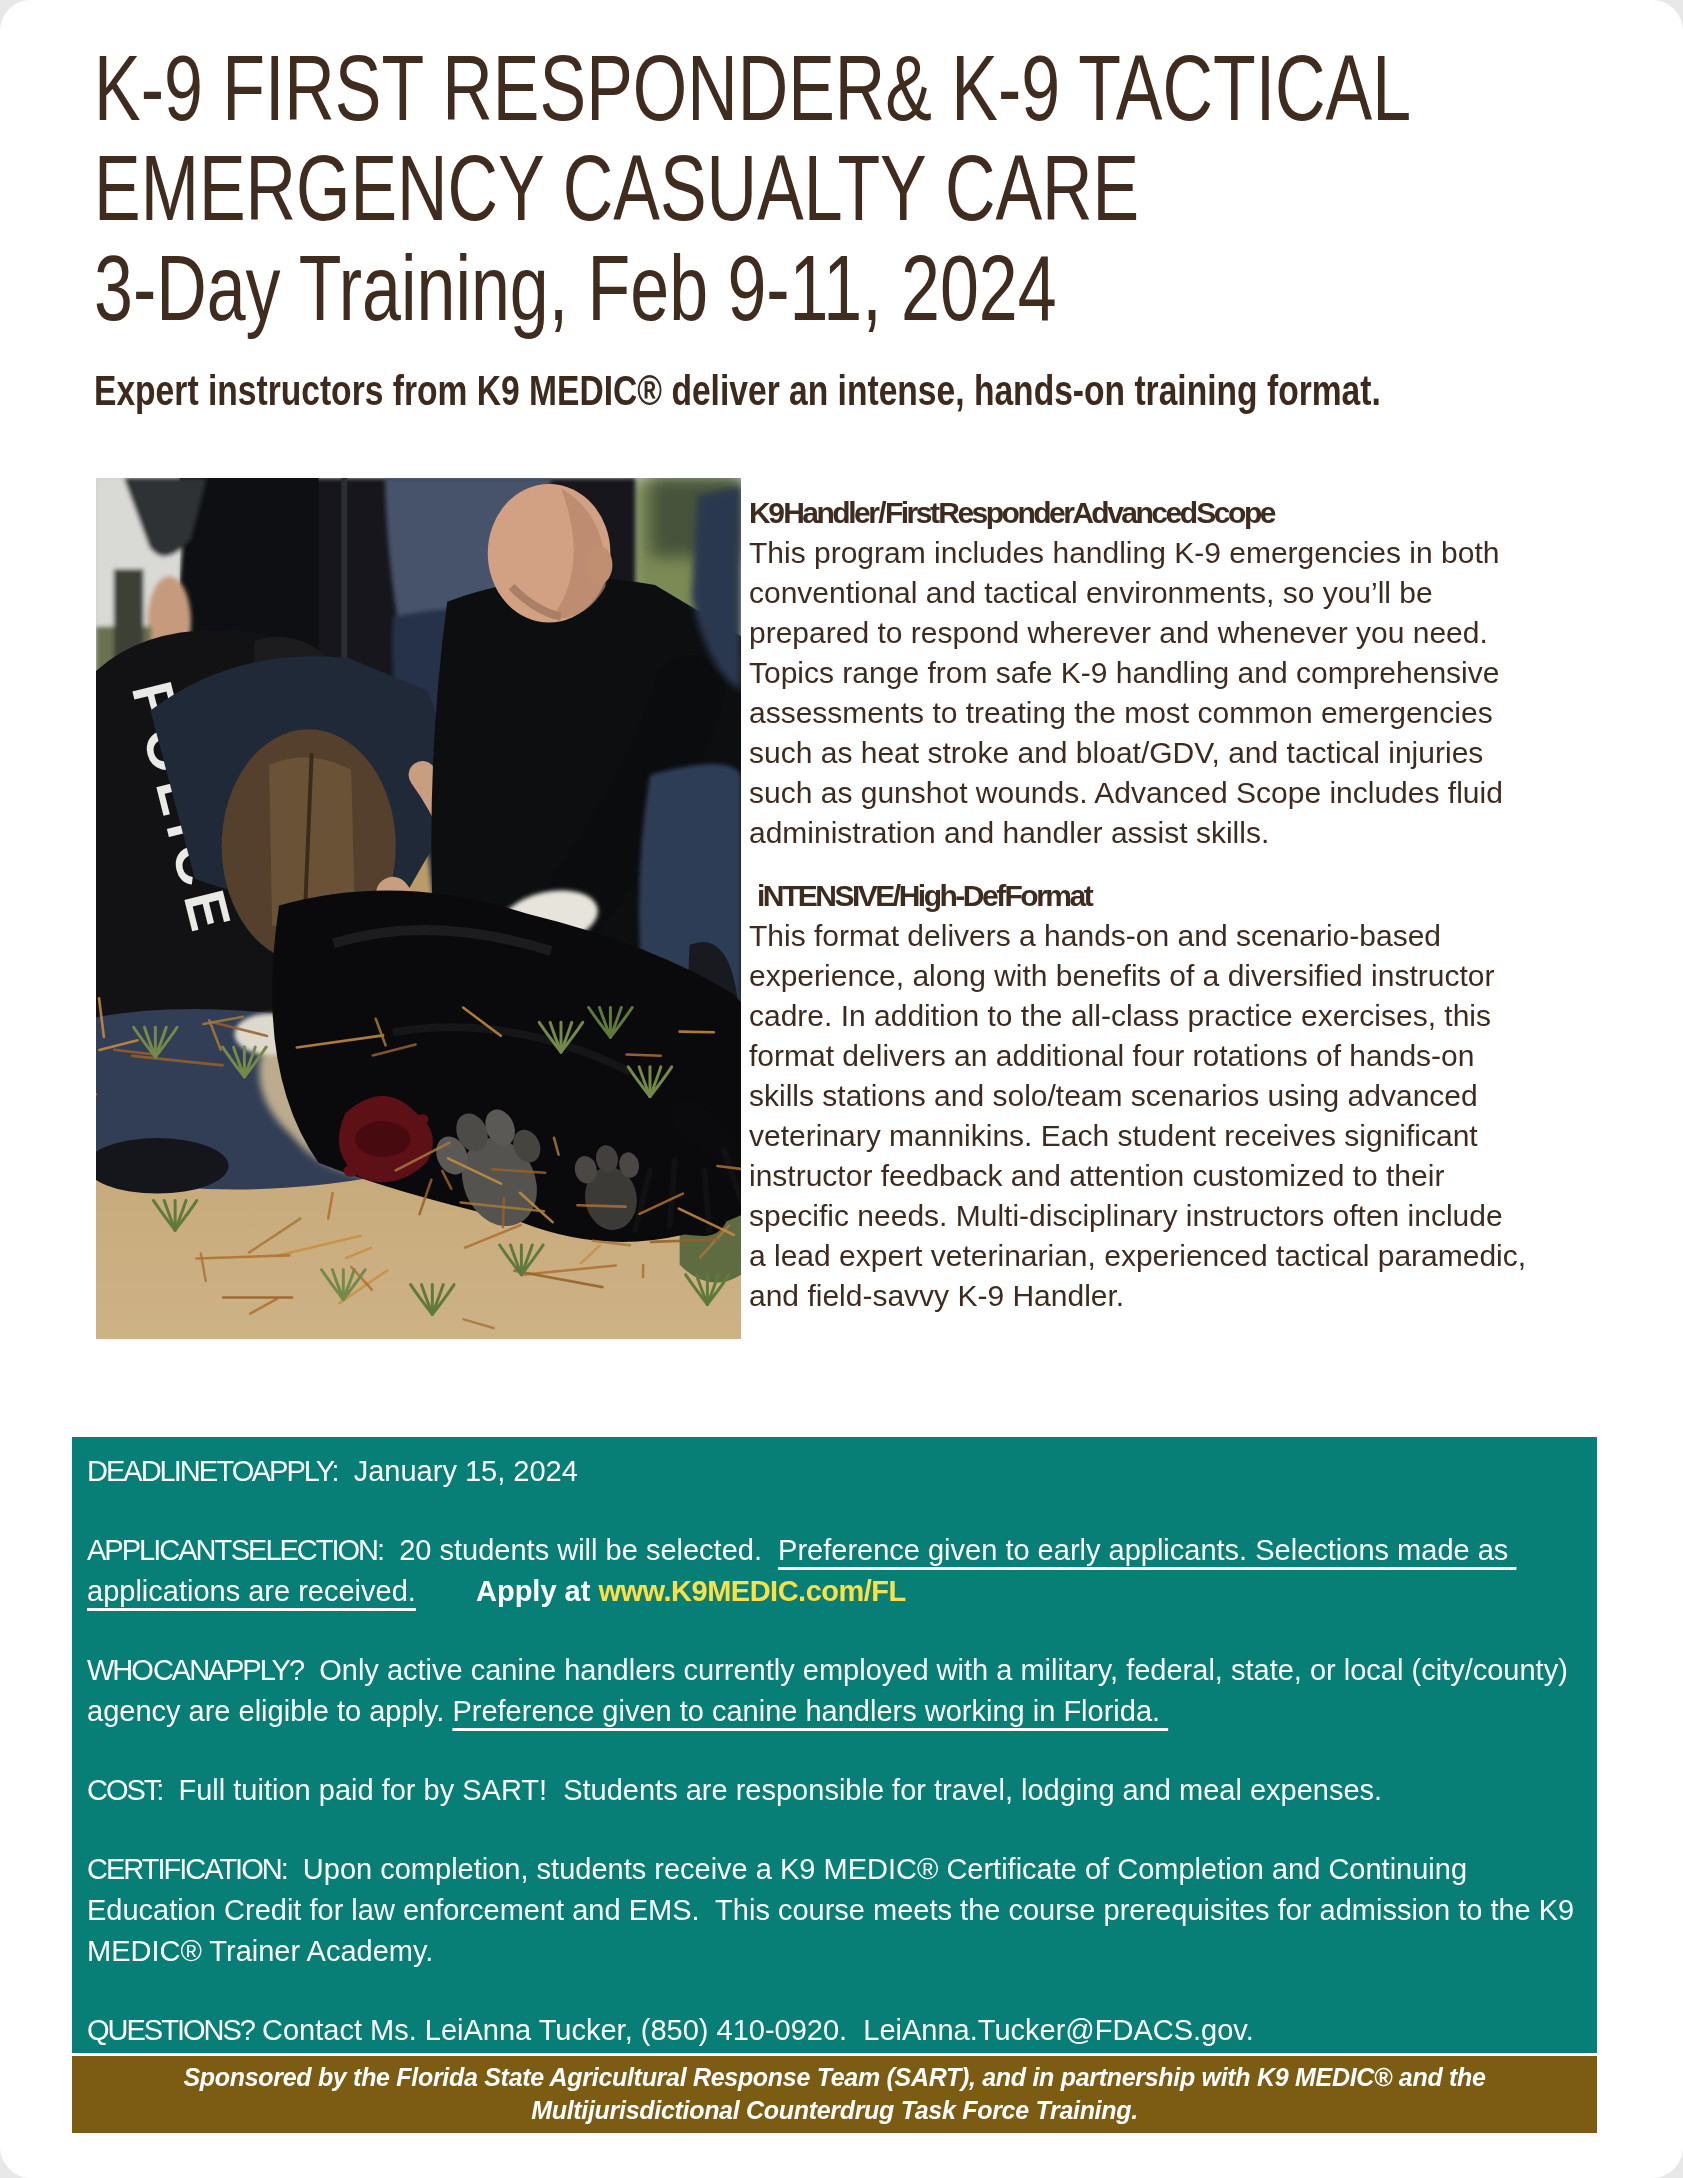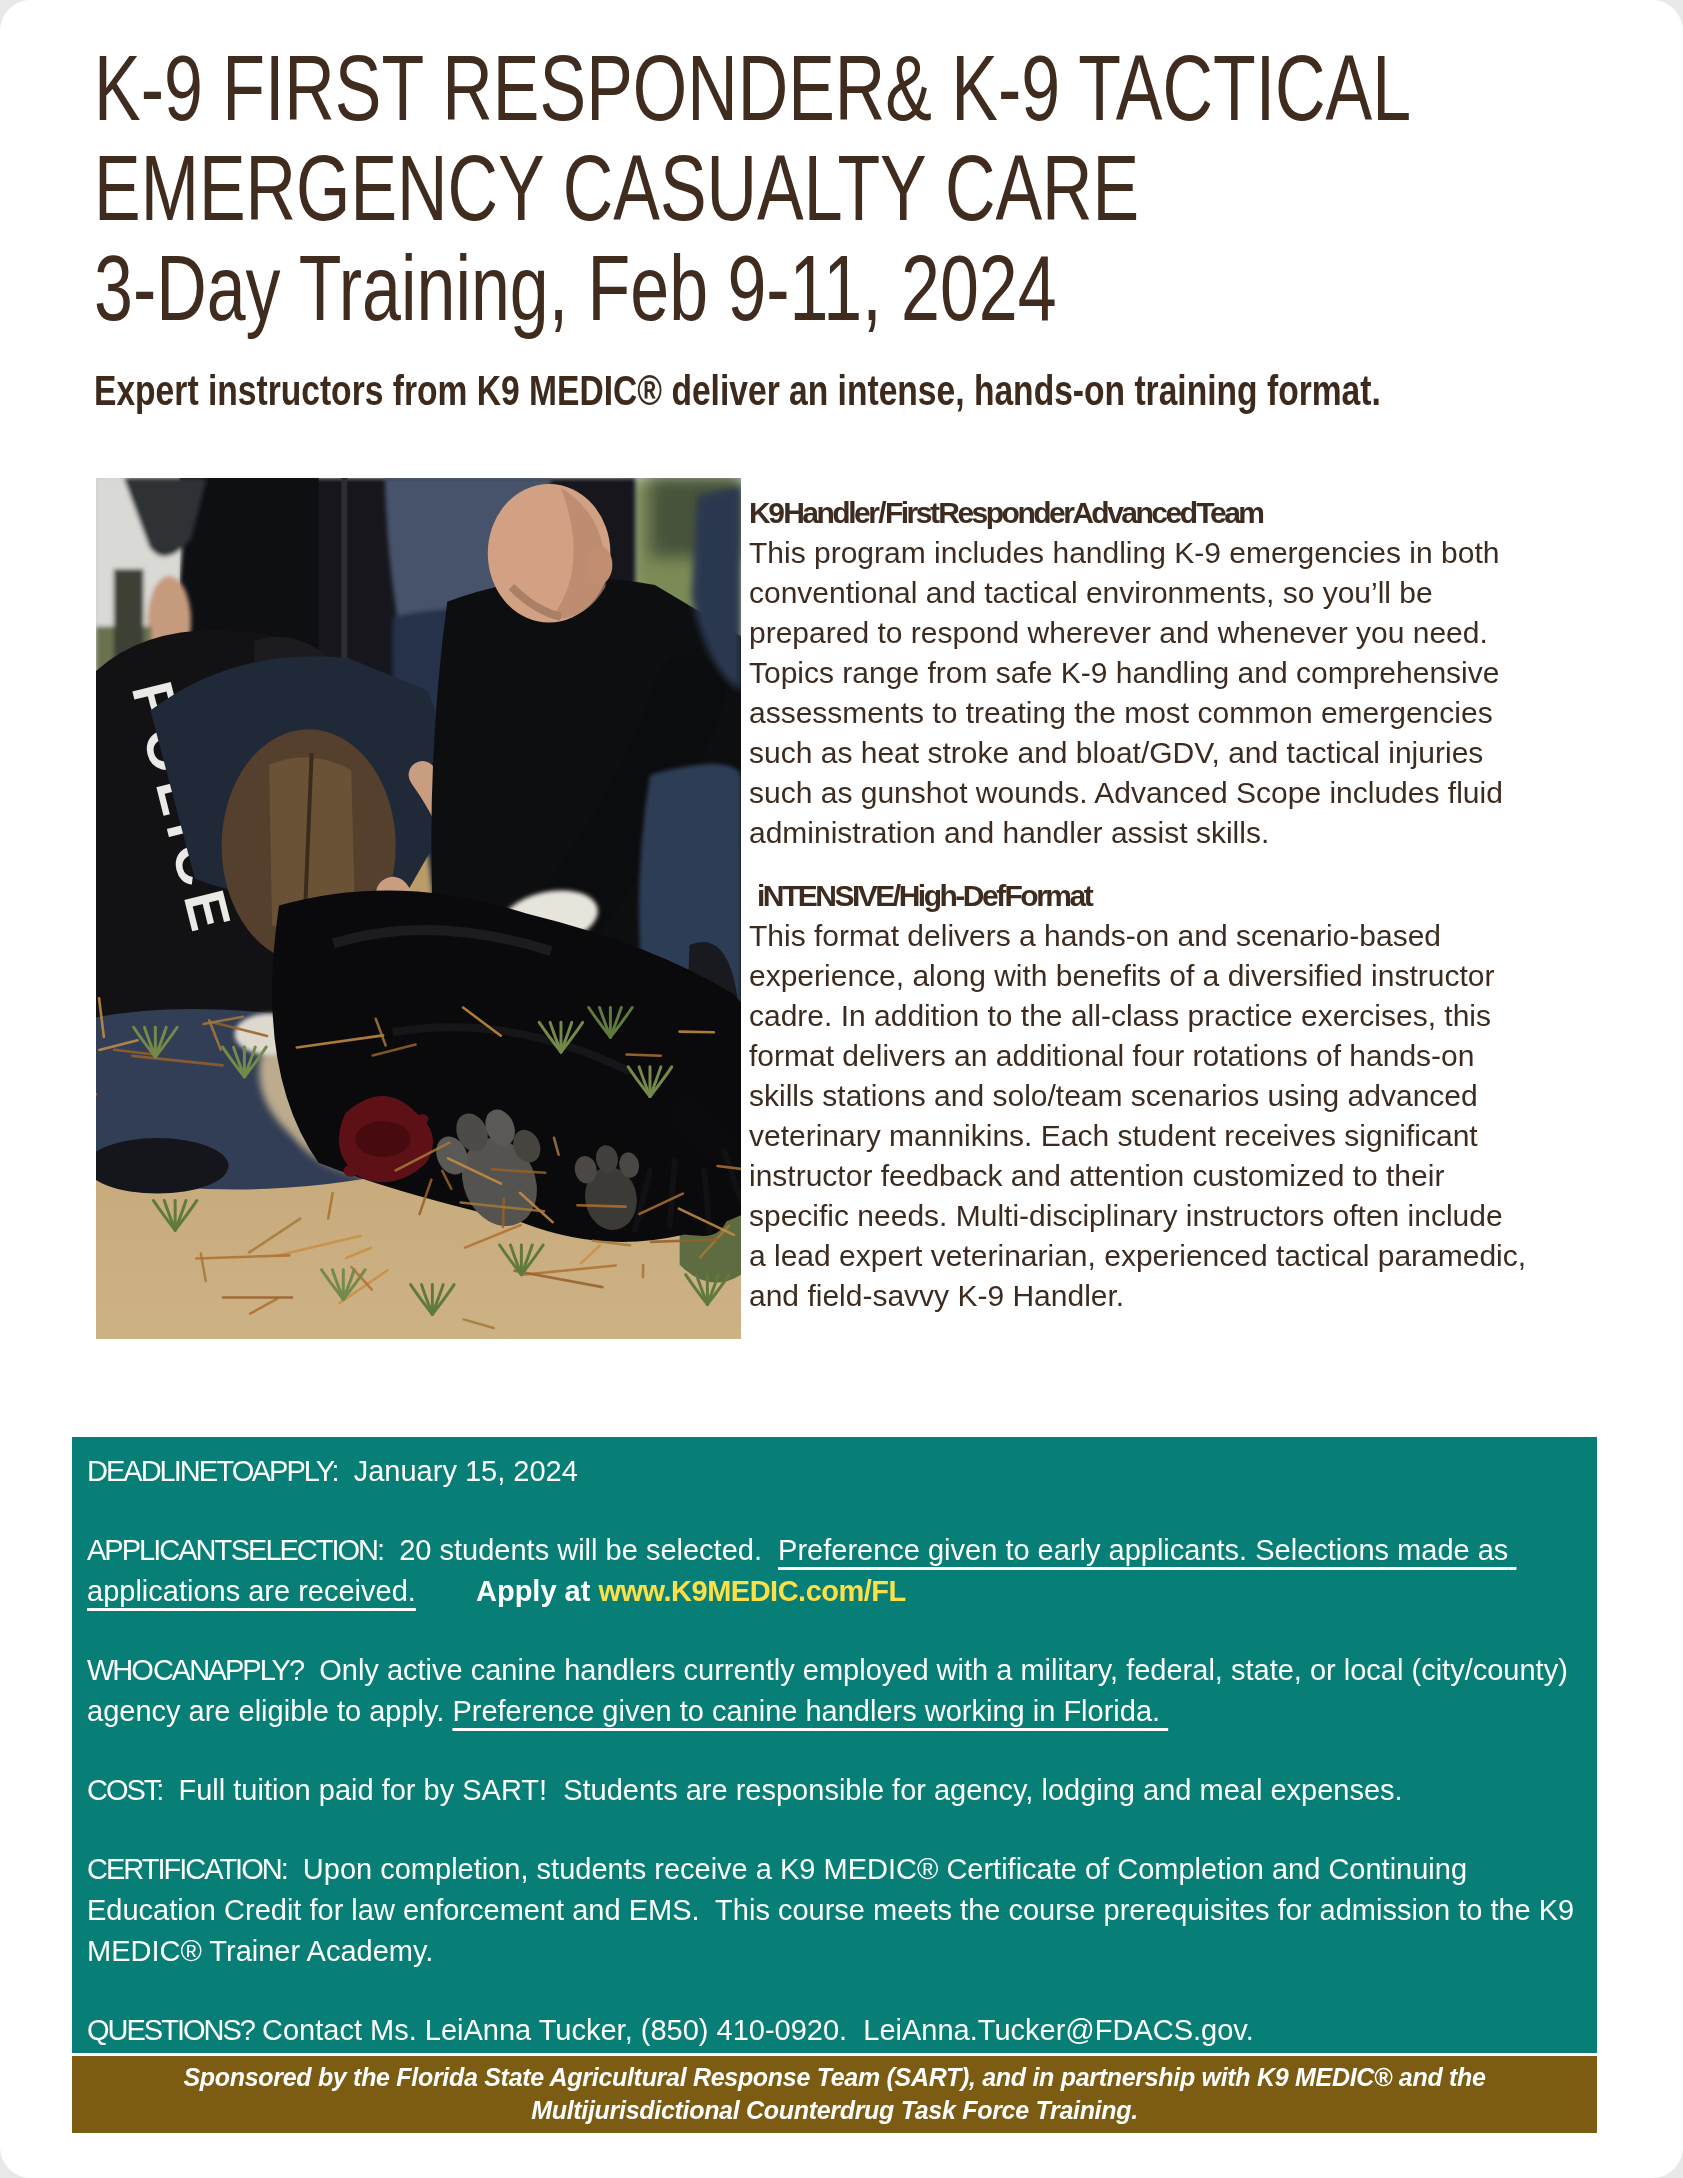--- a/index.html
+++ b/index.html
@@ -281,21 +281,21 @@
           <path d="M470,580 q -14,-18 -22,-30" stroke="#74894a" stroke-width="3" fill="none" stroke-linecap="round"></path>
           <path d="M470,580 q -7,-18 -11,-30" stroke="#74894a" stroke-width="3" fill="none" stroke-linecap="round"></path>
           <path d="M470,580 q 0,-18 0,-30" stroke="#74894a" stroke-width="3" fill="none" stroke-linecap="round"></path>
           <path d="M470,580 q 7,-18 11,-30" stroke="#74894a" stroke-width="3" fill="none" stroke-linecap="round"></path>
           <path d="M470,580 q 14,-18 22,-30" stroke="#74894a" stroke-width="3" fill="none" stroke-linecap="round"></path>
         </g>
     </svg>
   </div>
 
   <div class="rightcol">
-    <div class="rc-h">K9 Handler / First Responder Advanced Team</div>
+    <div class="rc-h">K9 Handler / First Responder Advanced Scope</div>
     <div class="rc-p">This program includes handling K-9 emergencies in both
 conventional and tactical environments, so you’ll be
 prepared to respond wherever and whenever you need.
 Topics range from safe K-9 handling and comprehensive
 assessments to treating the most common emergencies
 such as heat stroke and bloat/GDV, and tactical injuries
 such as gunshot wounds. Advanced Scope includes fluid
 administration and handler assist skills.</div>
     <div class="rc-h rc-h2">iNTENSIVE/High-Def Format</div>
     <div class="rc-p">This format delivers a hands-on and scenario-based
@@ -310,21 +310,21 @@
 and field-savvy K-9 Handler.</div>
   </div>
 
   <div class="teal">
     <p><span class="lbl">DEADLINE TO APPLY:</span><span>  January 15, 2024</span></p>
 
     <p><span class="lbl">APPLICANT SELECTION:</span><span>  20 students will be selected.  </span><span class="ul">Preference given to early applicants. Selections made as applications are received.</span><span>  </span><span class="applybold">Apply at </span><span class="applink">www.K9MEDIC.com/FL</span></p>
 
     <p><span class="lbl">WHO CAN APPLY?</span><span>  Only active canine handlers currently employed with a military, federal, state, or local (city/county) agency are eligible to apply. </span><span class="ul">Preference given to canine handlers working in Florida. </span></p>
 
-    <p><span class="lbl">COST:</span><span>  Full tuition paid for by SART!  Students are responsible for agency, lodging and meal expenses.</span></p>
+    <p><span class="lbl">COST:</span><span>  Full tuition paid for by SART!  Students are responsible for travel, lodging and meal expenses.</span></p>
 
     <p><span class="lbl">CERTIFICATION:</span><span>  Upon completion, students receive a K9 MEDIC® Certificate of Completion and Continuing Education Credit for law enforcement and EMS.  This course meets the course prerequisites for admission to the K9 MEDIC® Trainer Academy.</span></p>
 
     <p><span class="lbl">QUESTIONS?</span><span> Contact Ms. LeiAnna Tucker, (850) 410-0920.  LeiAnna.Tucker@FDACS.gov.</span></p>
   </div>
 
   <div class="footerbar">
     <span>Sponsored by the Florida State Agricultural Response Team (SART), and in partnership with K9 MEDIC® and the Multijurisdictional Counterdrug Task Force Training.</span>
   </div>
 

